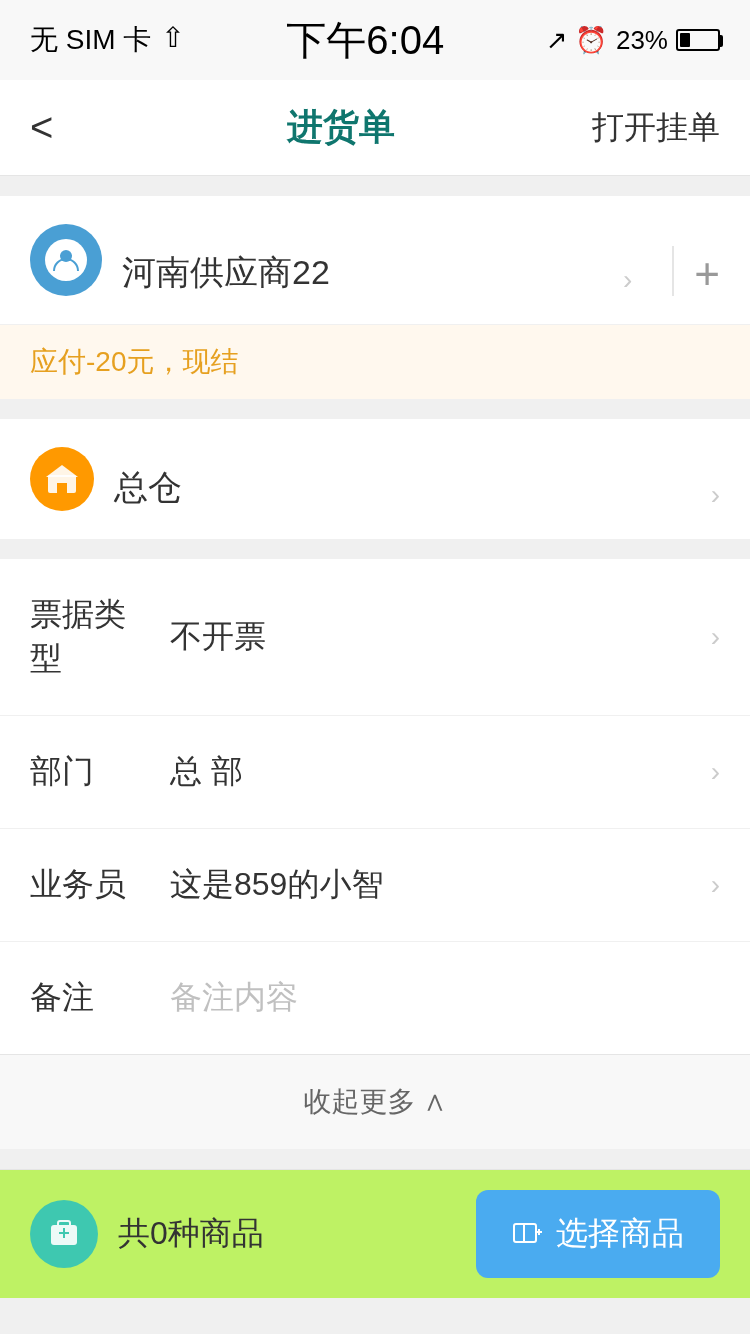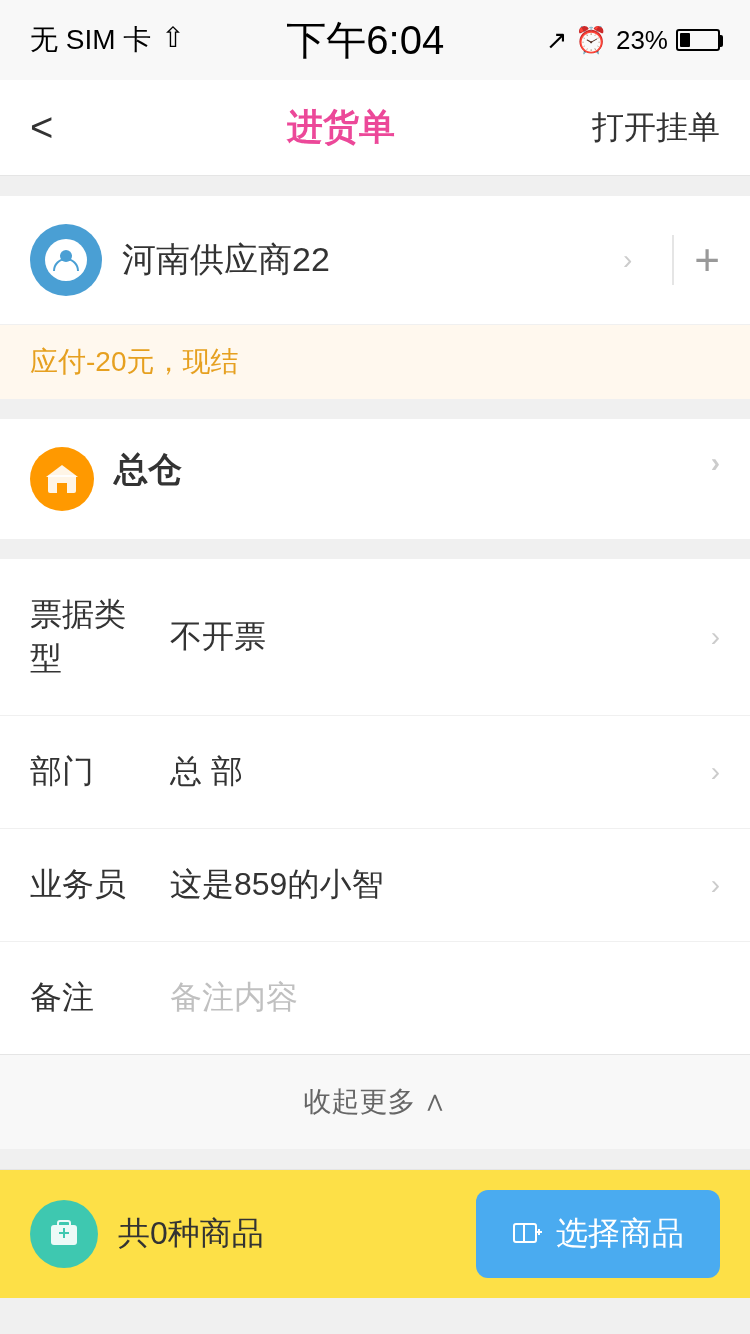--- a/index.html
+++ b/index.html
@@ -41,21 +41,21 @@
     }
     .nav-back {
       font-size: 40px;
       color: #333;
       cursor: pointer;
       width: 60px;
     }
     .nav-title {
       font-size: 36px;
       font-weight: 600;
-      color: #ec4899;
+      color: #0f766e;
     }
     .nav-action {
       font-size: 32px;
       color: #333;
       cursor: pointer;
     }
 
     
     .section-gap {
       height: 20px;
@@ -65,21 +65,21 @@
     
     .card {
       background: #fff;
       margin-bottom: 0;
     }
 
     
     .supplier-row {
       background: #fff;
       display: flex;
-      align-items: center;
+      align-items: flex-end;
       padding: 28px 30px;
       border-bottom: 1px solid #f0f0f0;
     }
     .supplier-avatar {
       width: 72px;
       height: 72px;
       border-radius: 50%;
       background: #4a9fd4;
       display: flex;
       align-items: center;
@@ -124,23 +124,22 @@
       background: #fff8ee;
       padding: 18px 30px;
       font-size: 28px;
       color: #e6a020;
     }
 
     
     .warehouse-row {
       background: #fff;
       display: flex;
-      align-items: flex-start;
+      align-items: flex-end;
       padding: 28px 30px;
-      font-weight: bold;
     }
     .warehouse-icon {
       width: 64px;
       height: 64px;
       border-radius: 50%;
       background: #ff9900;
       display: flex;
       align-items: center;
       justify-content: center;
       margin-right: 20px;
@@ -191,21 +190,21 @@
       justify-content: center;
       padding: 28px 28px;
       font-size: 28px;
       color: #666;
       cursor: pointer;
       border-top: 1px solid #e5e5e5;
     }
 
     
     .bottom-bar {
-      background: #fde047;
+      background: #bef264;
       display: flex;
       align-items: center;
       padding: 20px 30px;
       border-top: 1px solid #e5e5e5;
     }
     .product-icon {
       width: 68px;
       height: 68px;
       border-radius: 50%;
       background: #3ec8b0;

